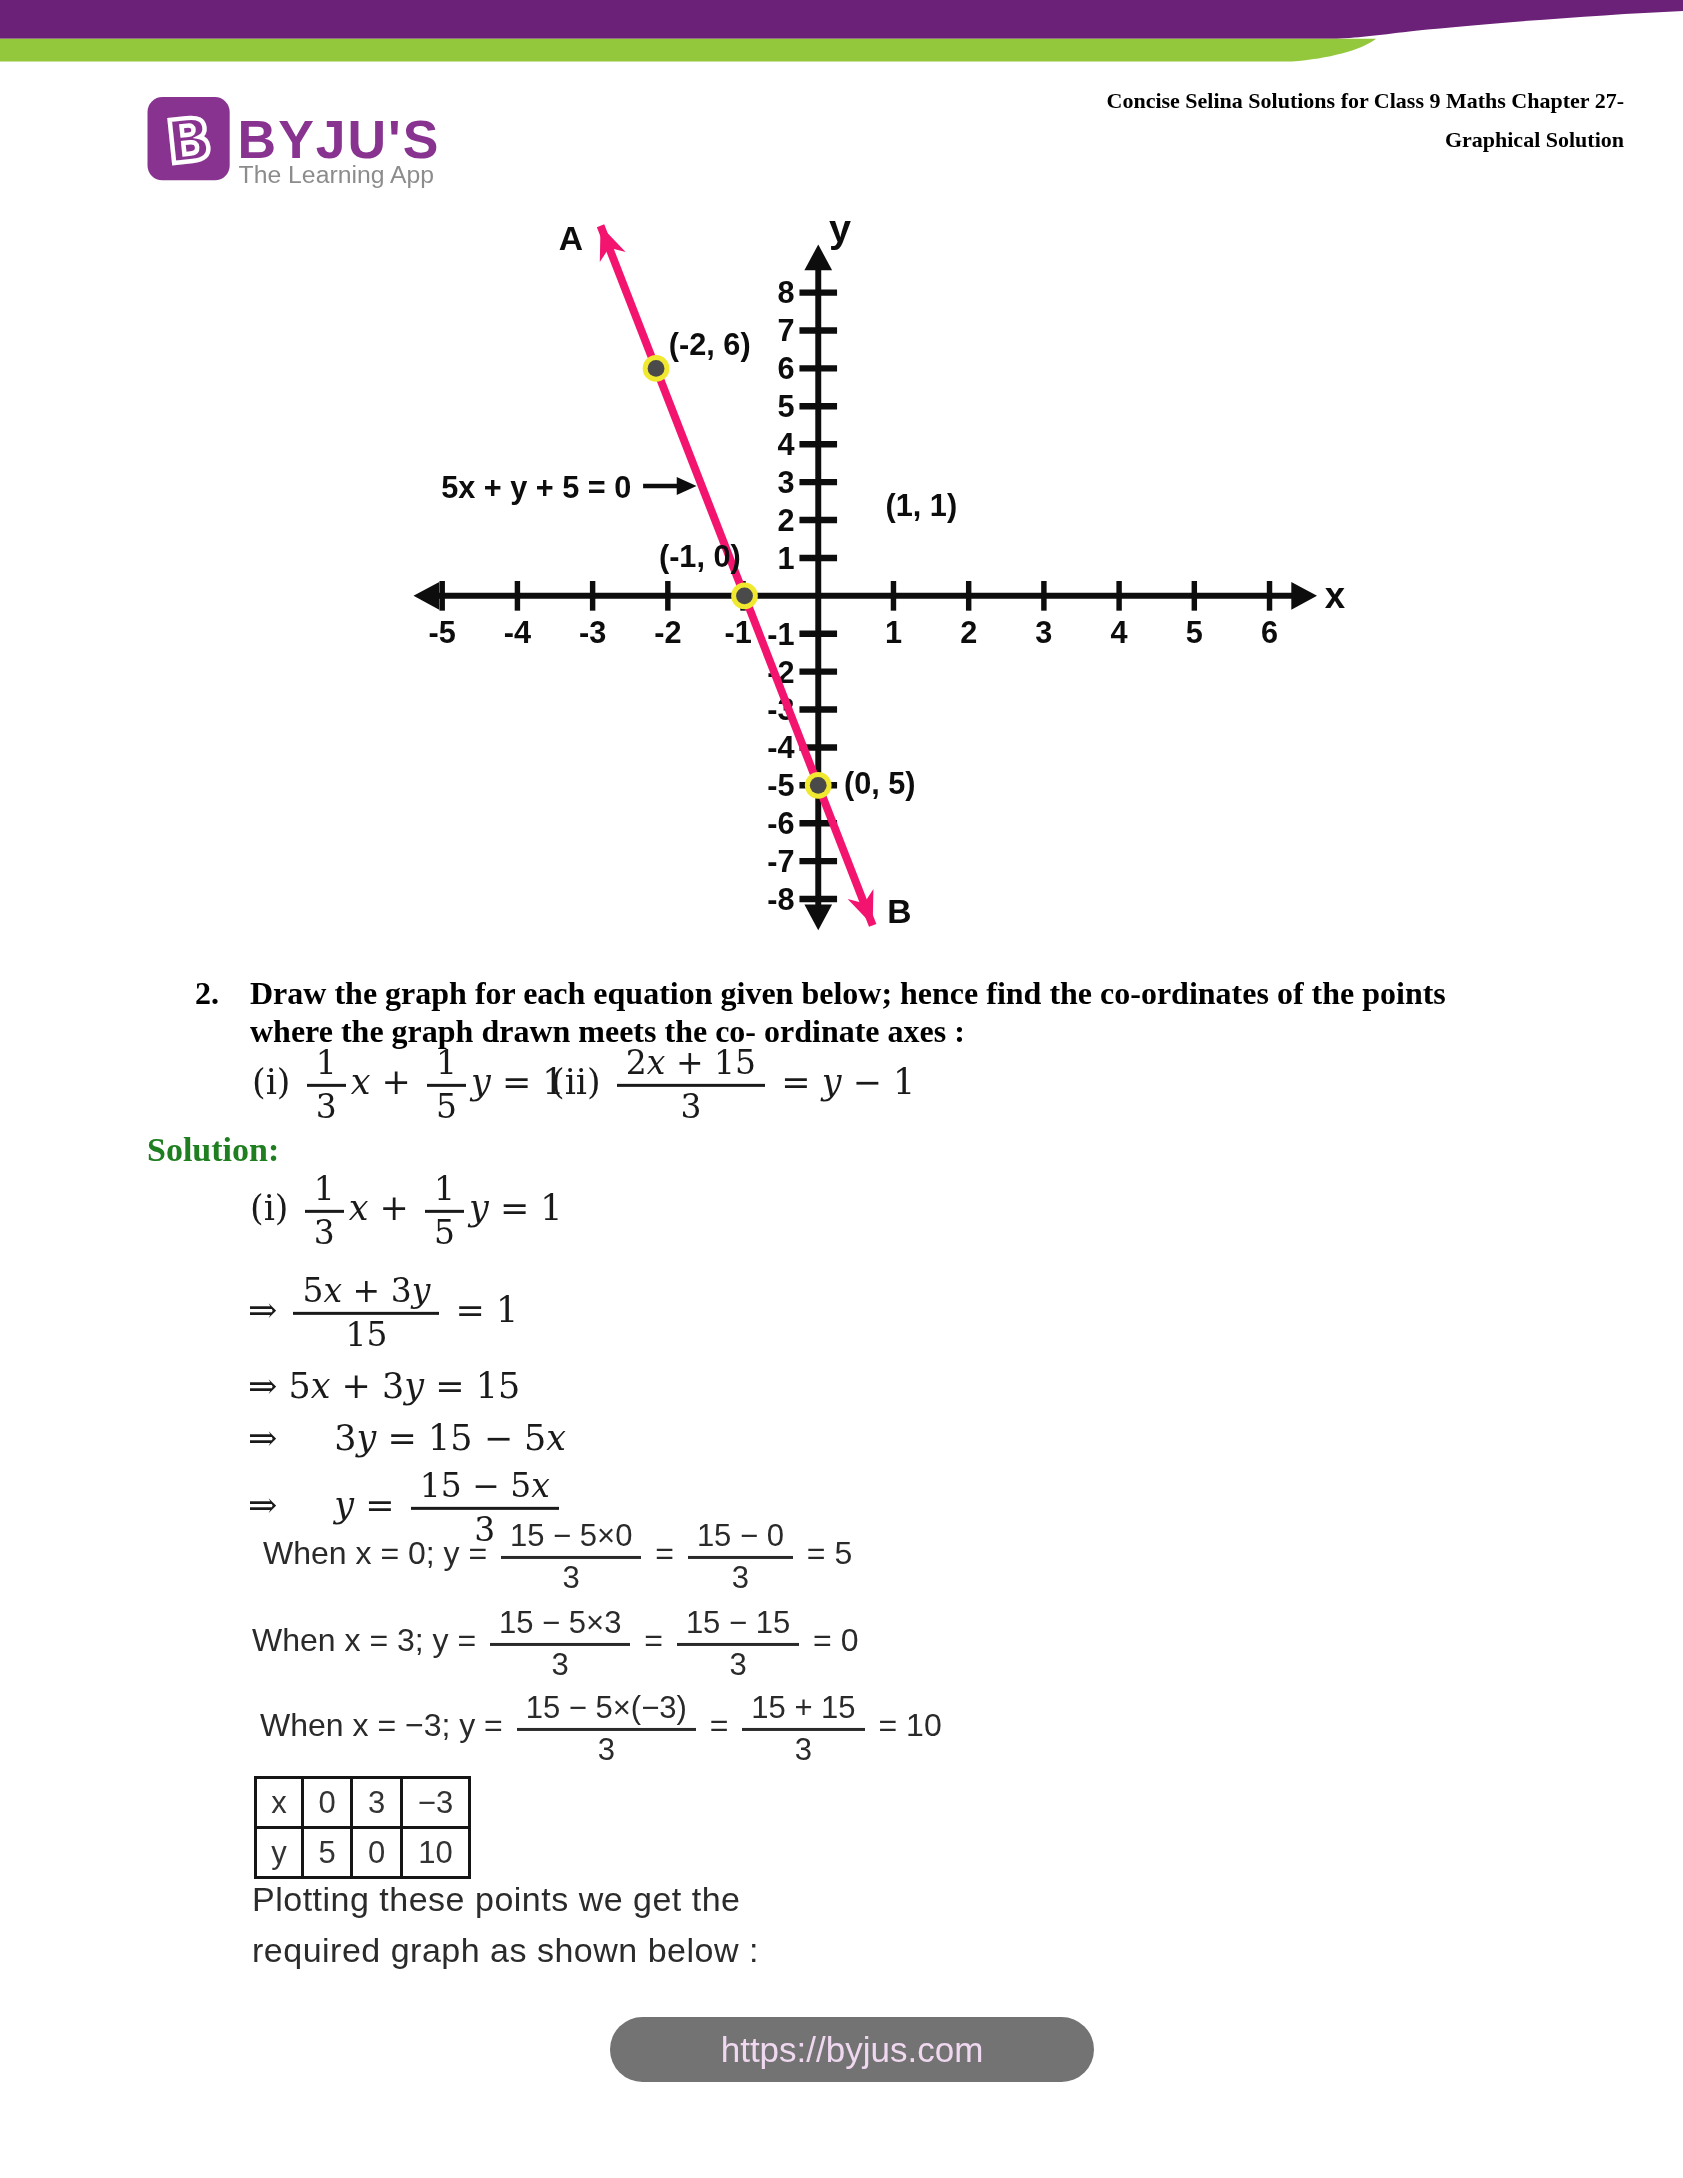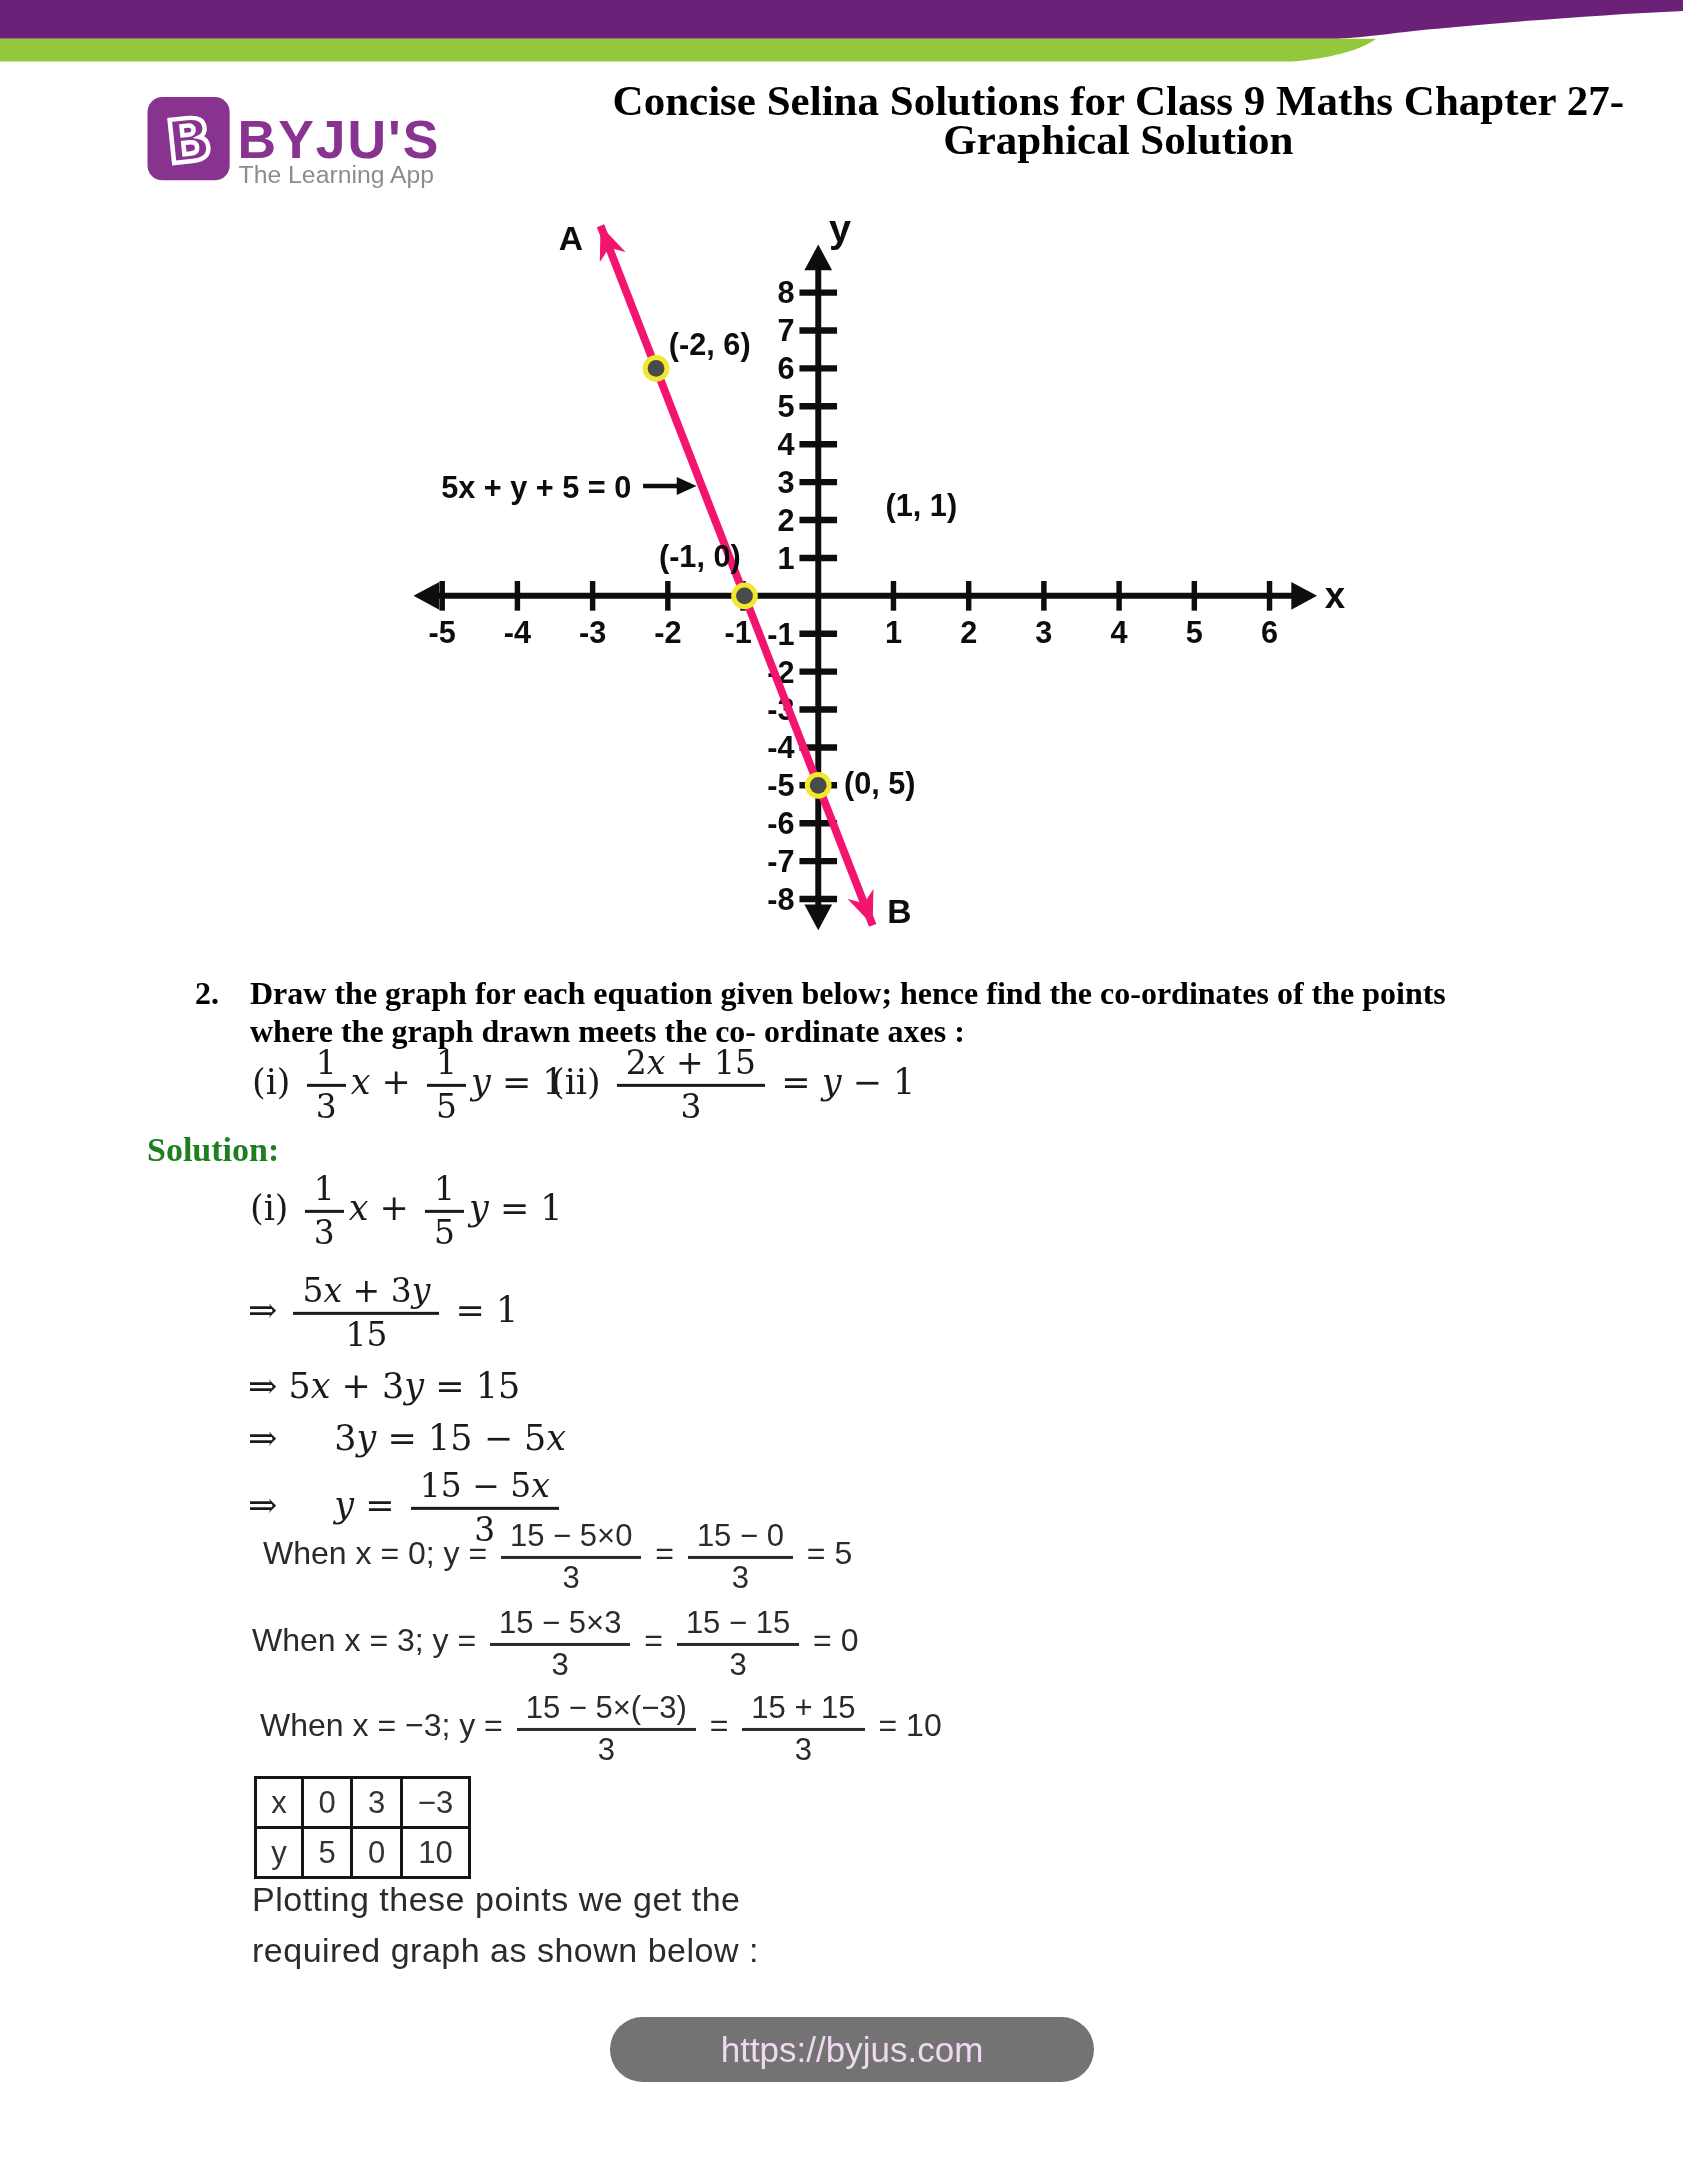--- a/index.html
+++ b/index.html
@@ -3,23 +3,23 @@
 <meta charset="utf-8">
 <style>
   html,body{margin:0;padding:0;}
   body{
     width:1683px;height:2178px;position:relative;background:#ffffff;
     font-family:"Liberation Sans", sans-serif;overflow:hidden;
   }
   
   #header-svg{position:absolute;left:0;top:0;width:1683px;height:208px;}
   .title-block{
-    position:absolute;top:81px;right:59px;text-align:center;
+    position:absolute;top:81px;right:59px;text-align:right;
     font-family:"Liberation Serif", serif;font-weight:bold;
-    font-size:43px;line-height:39px;color:#000;
+    font-size:22px;line-height:39px;color:#000;
   }
   
   #graph-wrap{position:absolute;left:366px;top:183px;width:1049px;height:792px;}
   #graph-svg{width:100%;height:100%;}
   #graph-svg text{font-family:"Liberation Sans", sans-serif;font-weight:bold;fill:#0d0d0d;}
   
   .question{
     position:absolute;left:195px;top:974px;width:1327px;display:flex;
     font-family:"Liberation Serif", serif;font-weight:bold;
     font-size:32px;line-height:38px;color:#000;

